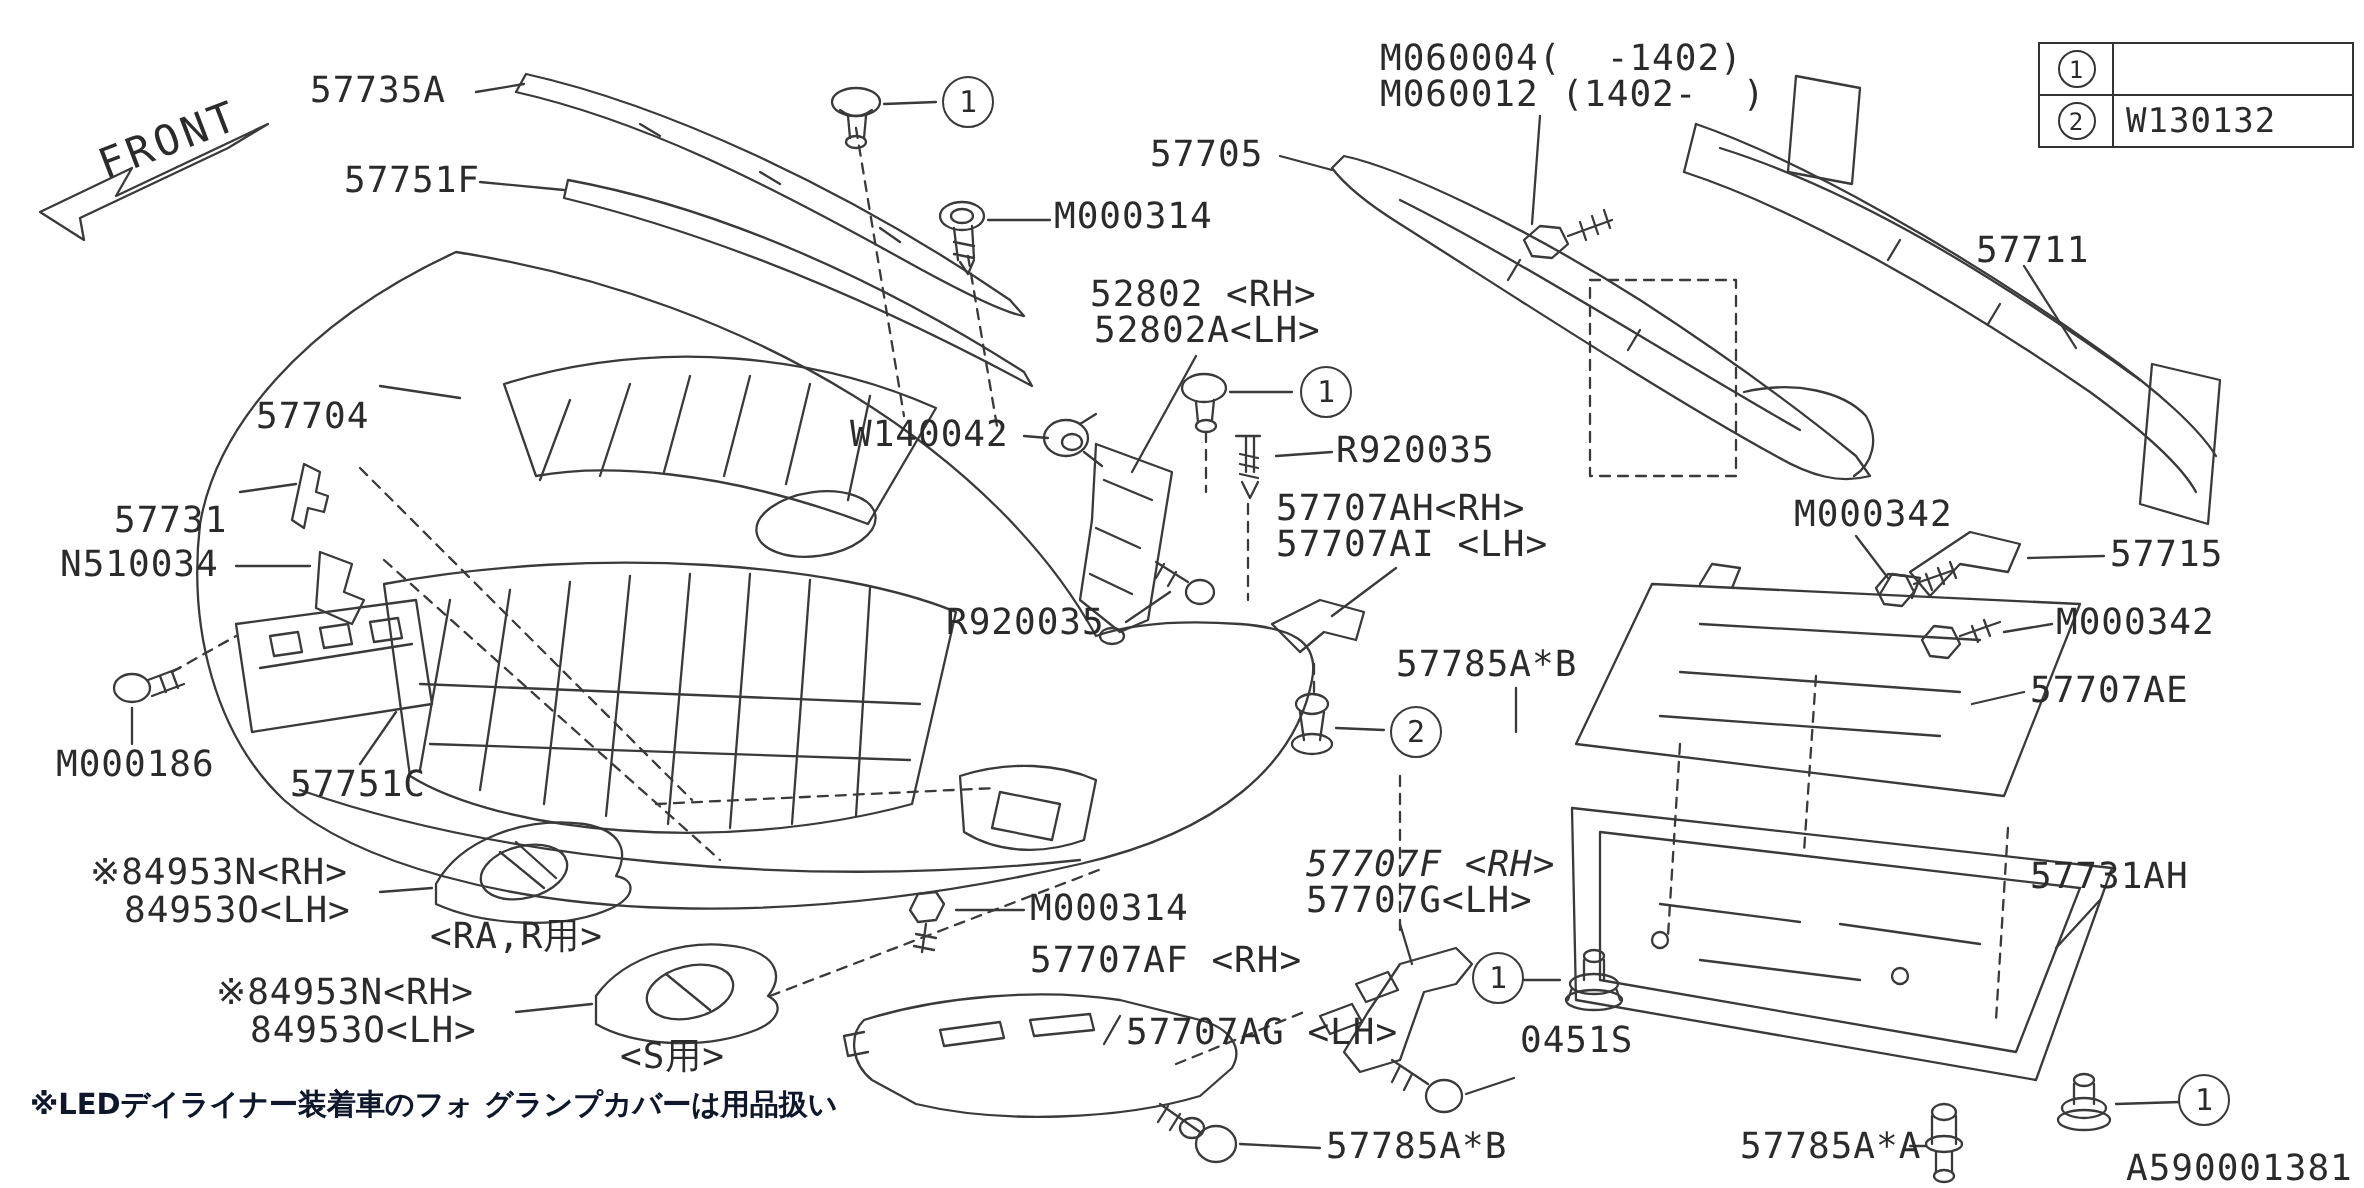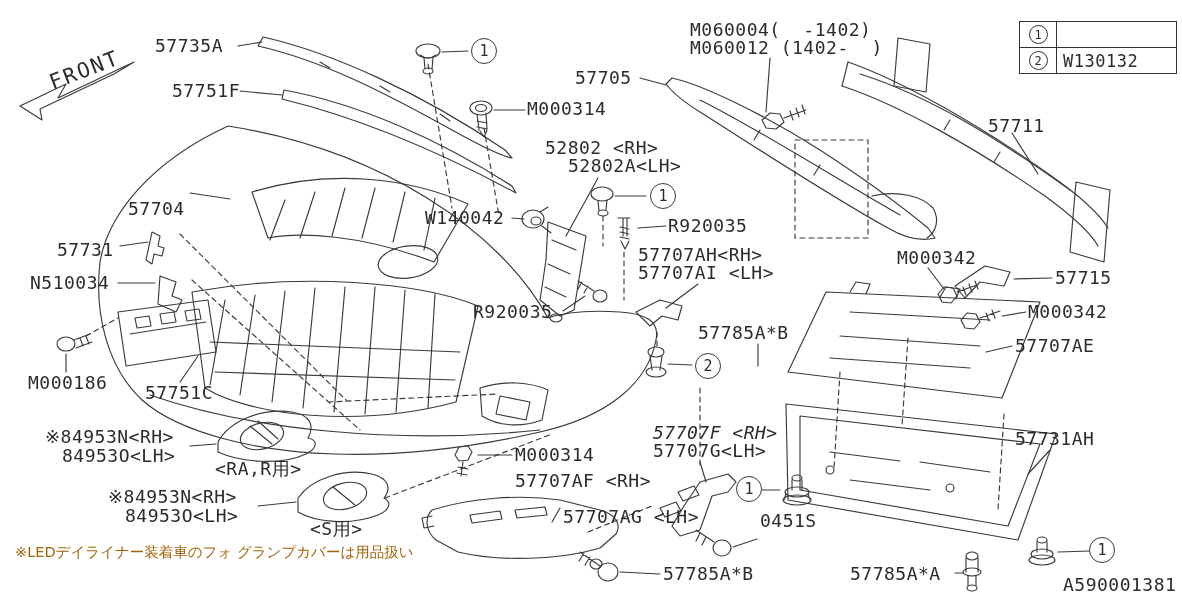--- a/index.html
+++ b/index.html
@@ -15,21 +15,21 @@
   .front{position:absolute;left:46px;top:72px;transform:rotate(-21deg);transform-origin:left top;
          font-size:21px;letter-spacing:2px;color:#2b2b2b;}
   .clip-table{position:absolute;left:1019px;top:21px;width:158px;border:1.6px solid #333;background:#fff;box-sizing:border-box;}
   .clip-title{border-bottom:1.6px solid #333;padding:4px 2px;font-size:13px;text-align:center;
               font-family:"DejaVu Sans",sans-serif;white-space:nowrap;}
   .clip-row{display:flex;border-bottom:1.6px solid #333;}
   .clip-row:last-child{border-bottom:none;}
   .clip-ref{width:37px;border-right:1.6px solid #333;display:flex;align-items:center;justify-content:center;padding:3px 0;box-sizing:border-box;}
   .ref-circle{width:19px;height:19px;border:1.3px solid #333;border-radius:50%;display:flex;align-items:center;justify-content:center;font-size:12px;box-sizing:border-box;}
   .clip-part{flex:1;padding:2px 6px;font-size:17px;display:flex;align-items:center;letter-spacing:.5px;}
-  .note{position:absolute;font-size:14.5px;font-family:"DejaVu Sans",sans-serif;color:#a16207;white-space:pre;}
+  .note{position:absolute;font-size:14.5px;font-family:"DejaVu Sans",sans-serif;color:#0f172a;white-space:pre;font-weight:bold;}
   .diagram-id{position:absolute;left:1063px;top:574px;font-size:18px;letter-spacing:.5px;}
 </style>
 </head>
 <body>
 
 <div class="stage">
 
   <svg class="art" viewBox="0 0 1182 594" xmlns="http://www.w3.org/2000/svg">
     <g class="lineart">
 
@@ -183,26 +183,26 @@
   <div id="labels-layer">
       <div class="part-label" style="left: 155px; top: 37px;">57735A</div>
       <div class="part-label" style="left: 172px; top: 82px;">57751F</div>
       <div class="part-label" style="left: 527px; top: 100px;">M000314</div>
       <div class="part-label" style="left: 575px; top: 69px;">57705</div>
       <div class="part-label" style="left: 690px; top: 21px;">M060004(  -1402)</div>
       <div class="part-label" style="left: 690px; top: 39px;">M060012 (1402-  )</div>
       <div class="part-label" style="left: 988px; top: 117px;">57711</div>
       <div class="part-label" style="left: 128px; top: 200px;">57704</div>
       <div class="part-label" style="left: 545px; top: 139px;">52802 &lt;RH&gt;</div>
-      <div class="part-label" style="left: 568px; top: 157px;">52802A&lt;LH&gt;</div>
+      <div class="part-label" style="left: 547px; top: 157px;">52802A&lt;LH&gt;</div>
       <div class="part-label" style="left: 425px; top: 209px;">W140042</div>
       <div class="part-label" style="left: 668px; top: 217px;">R920035</div>
       <div class="part-label" style="left: 638px; top: 246px;">57707AH&lt;RH&gt;</div>
       <div class="part-label" style="left: 638px; top: 264px;">57707AI &lt;LH&gt;</div>
-      <div class="part-label" style="left: 57px; top: 241px;">57731</div>
+      <div class="part-label" style="left: 57px; top: 252px;">57731</div>
       <div class="part-label" style="left: 30px; top: 274px;">N510034</div>
       <div class="part-label" style="left: 28px; top: 374px;">M000186</div>
       <div class="part-label" style="left: 145px; top: 384px;">57751C</div>
       <div class="part-label" style="left: 473px; top: 303px;">R920035</div>
       <div class="part-label" style="left: 698px; top: 324px;">57785A*B</div>
       <div class="part-label" style="left: 897px; top: 249px;">M000342</div>
       <div class="part-label" style="left: 1055px; top: 269px;">57715</div>
       <div class="part-label" style="left: 1028px; top: 303px;">M000342</div>
       <div class="part-label" style="left: 1015px; top: 337px;">57707AE</div>
       <div class="part-label" style="left: 45px; top: 428px;">※84953N&lt;RH&gt;</div>
@@ -212,21 +212,21 @@
       <div class="part-label" style="left: 125px; top: 507px;">84953O&lt;LH&gt;</div>
       <div class="part-label" style="left: 310px; top: 520px;">&lt;S用&gt;</div>
       <div class="part-label" style="left: 515px; top: 446px;">M000314</div>
       <div class="part-label" style="left: 653px; top: 424px; font-style: italic;">57707F &lt;RH&gt;</div>
       <div class="part-label" style="left: 653px; top: 442px;">57707G&lt;LH&gt;</div>
       <div class="part-label" style="left: 515px; top: 472px;">57707AF &lt;RH&gt;</div>
       <div class="part-label" style="left: 515px; top: 508px; margin-left: 48px;">57707AG &lt;LH&gt;</div>
       <div class="part-label" style="left: 760px; top: 512px;">0451S</div>
       <div class="part-label" style="left: 663px; top: 565px;">57785A*B</div>
       <div class="part-label" style="left: 1015px; top: 430px;">57731AH</div>
-      <div class="part-label" style="left: 850px; top: 565px;">57785A*A</div>
+      <div class="part-label" style="left: 870px; top: 565px;">57785A*A</div>
     </div>
 
   <div id="callouts-layer">
       <div class="callout" style="left: 471px; top: 38px;">1</div>
       <div class="callout" style="left: 650px; top: 183px;">1</div>
       <div class="callout" style="left: 695px; top: 353px;">2</div>
       <div class="callout" style="left: 736px; top: 476px;">1</div>
       <div class="callout" style="left: 1089px; top: 537px;">1</div>
     </div>
 

